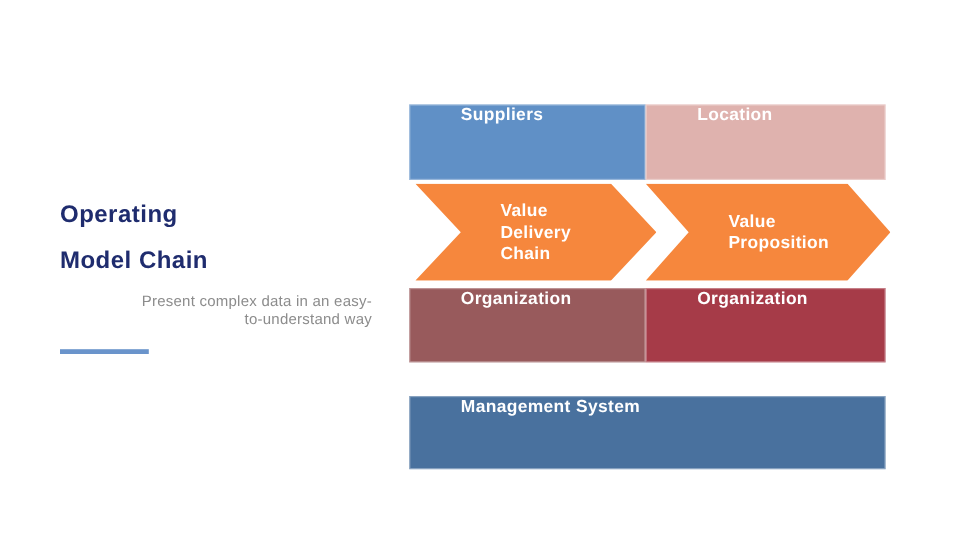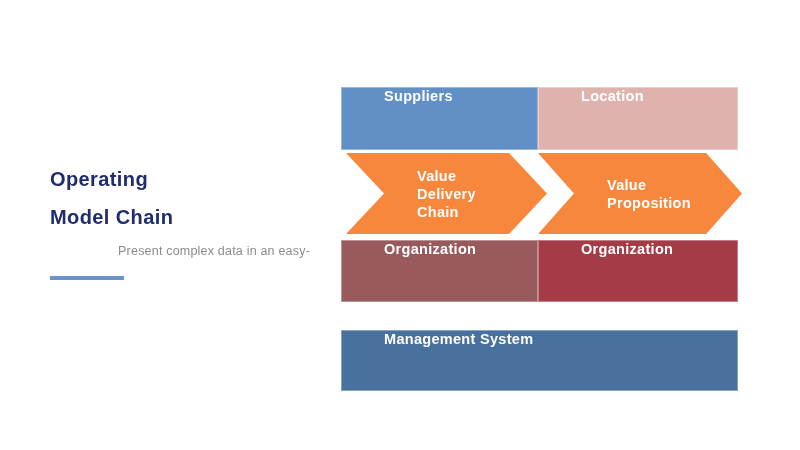--- a/index.html
+++ b/index.html
@@ -98,20 +98,21 @@
 </head>
 <body>
 
 <div class="slide">
 
   <div class="left-panel">
     <div class="title-line">Operating</div>
     <div class="title-line">Model Chain</div>
     <div class="subtitle">
       <div>Present complex data in an easy-</div>
+      <div>to-understand way</div>
     </div>
     <div class="accent-line"></div>
   </div>
 
   <div class="diagram">
 
     <div class="diagram-box suppliers">
       <span class="box-label">Suppliers</span>
     </div>
 

